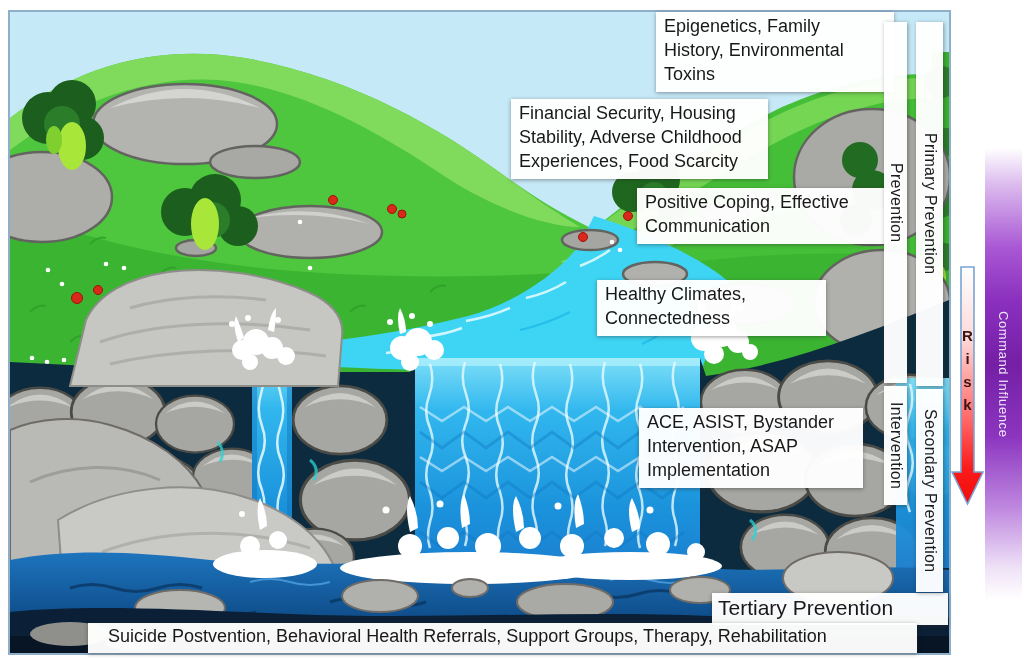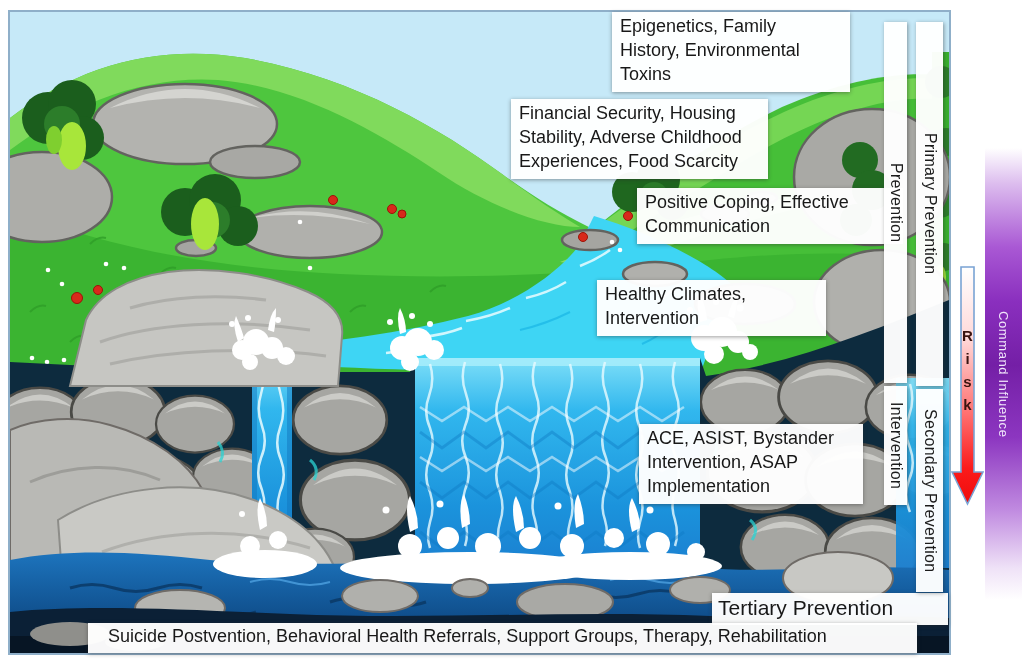--- a/index.html
+++ b/index.html
@@ -371,39 +371,39 @@
 
       <g>
         <path d="M0,600 C80,592 180,598 280,602 C420,608 560,598 700,604 C820,608 890,602 939,606 L939,641 L0,641 Z" fill="#0b2036"></path>
         <rect x="0" y="624" width="939" height="17" fill="#071524"></rect>
         <ellipse cx="60" cy="622" rx="40" ry="12" fill="#8f8f8b"></ellipse>
         <ellipse cx="125" cy="630" rx="30" ry="9" fill="#7f7f7b"></ellipse>
       </g>
     </svg>
   </div>
 
-  <div class="callout" style="left:612px;top:12px;width:238px;">
+  <div class="callout" style="left:656px;top:12px;width:238px;">
     <span class="txt">Epigenetics, Family
 History, Environmental
 Toxins</span>
   </div>
   <div class="callout" style="left:511px;top:99px;width:257px;">
     <span class="txt">Financial Security, Housing
 Stability, Adverse Childhood
 Experiences, Food Scarcity</span>
   </div>
   <div class="callout" style="left:637px;top:188px;width:266px;">
     <span class="txt">Positive Coping, Effective
 Communication</span>
   </div>
   <div class="callout" style="left:597px;top:280px;width:229px;">
     <span class="txt">Healthy Climates,
-Intervention</span>
-  </div>
-  <div class="callout" style="left:639px;top:408px;width:224px;margin-top:16px;">
+Connectedness</span>
+  </div>
+  <div class="callout" style="left:639px;top:408px;width:224px;">
     <span class="txt">ACE, ASIST, Bystander
 Intervention, ASAP
 Implementation</span>
   </div>
   <div class="callout small" style="left:712px;top:593px;width:236px;">
     <span class="txt">Tertiary Prevention</span>
   </div>
   <div class="callout nowrap" style="left:88px;top:623px;width:829px;padding:2px 8px 4px 20px;">
     <span class="txt">Suicide Postvention, Behavioral Health Referrals, Support Groups, Therapy, Rehabilitation</span>
   </div>

